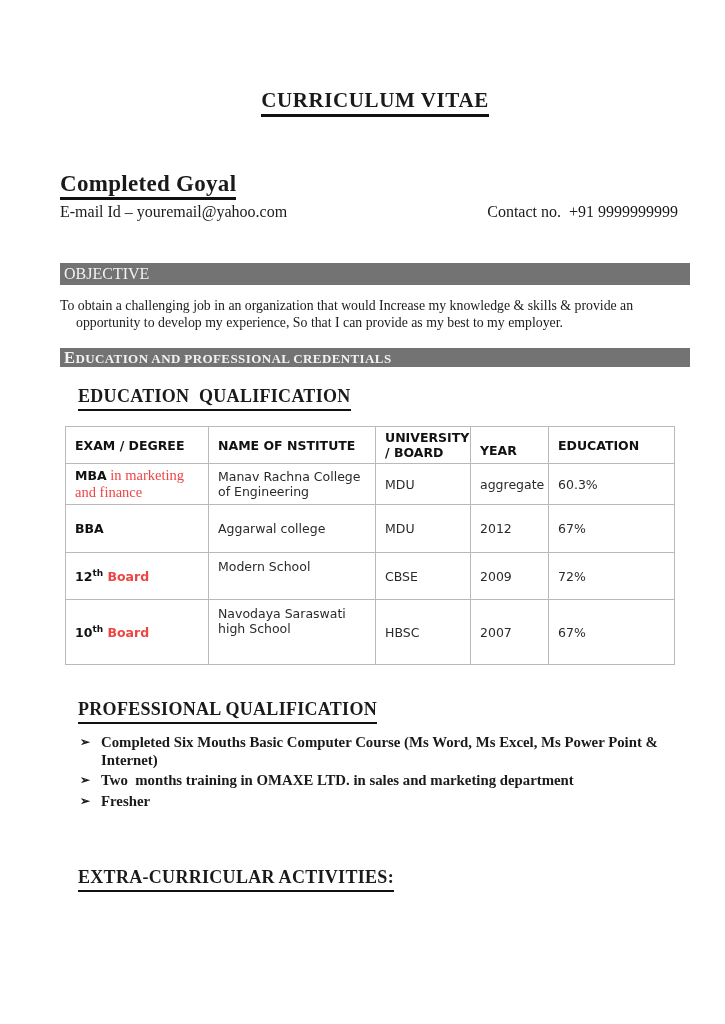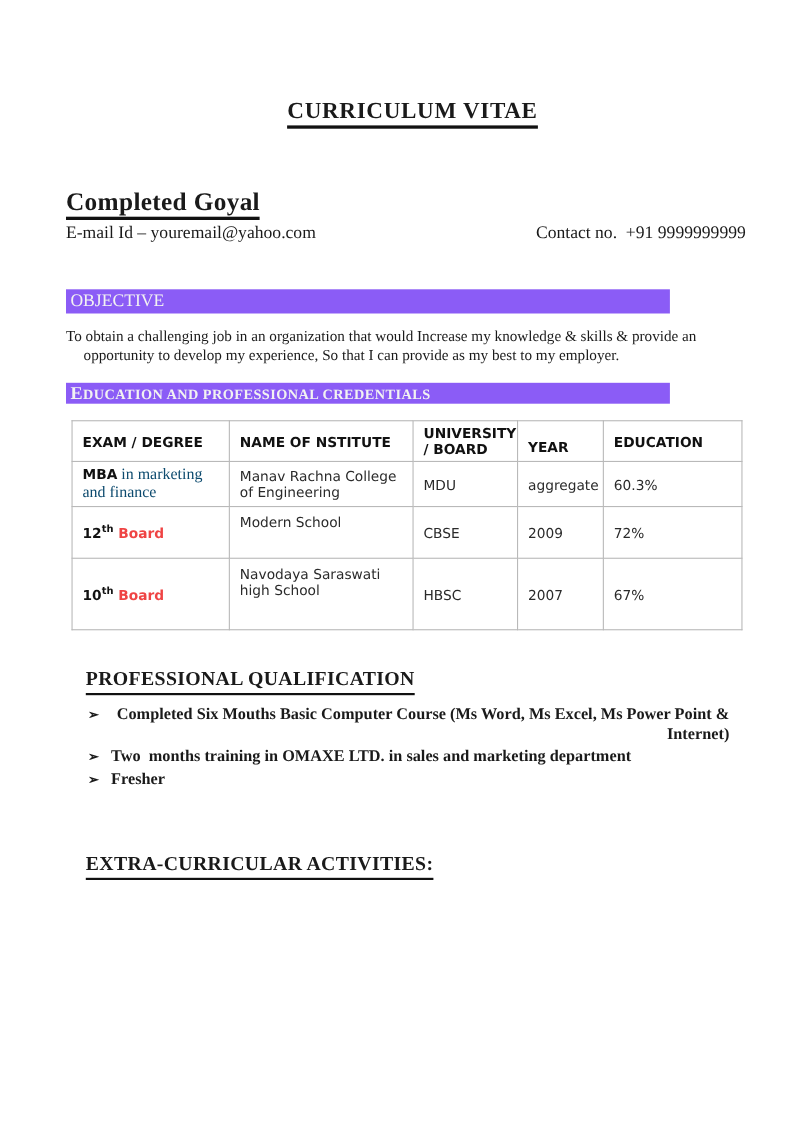--- a/index.html
+++ b/index.html
@@ -37,22 +37,22 @@
     letter-spacing:0.3px;
   }
   .contact-row {
     display:flex; justify-content:space-between;
     font-size:16px; line-height:20px; margin-top:2px;
   }
   .contact-row .contact { margin-right:12px; white-space:pre-wrap; }
 
   
   .section-bar {
-    background:#8b5cf6; color:#f2f2f2;
-    width:549px; box-sizing:border-box;
+    background:#737373; color:#f2f2f2;
+    width:630px; box-sizing:border-box;
     padding-left:4px;
   }
   .bar-objective {
     margin-top:41px; height:22px; line-height:22px;
     font-size:16px;
   }
   .bar-credentials {
     margin-top:17px; height:19px; line-height:19px;
     font-size:13px; font-weight:bold; letter-spacing:0.4px;
   }
@@ -100,34 +100,34 @@
   .col1{width:143px}.col2{width:167px}.col3{width:95px}.col4{width:78px}.col5{width:126px}
   tr.hdr   { height:34px; }
   tr.row-0 { height:38px; }
   tr.row-1 { height:48px; }
   tr.row-2 { height:47px; }
   tr.row-3 { height:65px; }
   .edu-table th.th-year { vertical-align:bottom; padding-bottom:5px; }
   .edu-table td.vtop { vertical-align:top; padding-top:6px; }
   .degree-main { font-weight:bold; color:#111; }
   .degree-sup  { font-weight:bold; color:#111; font-size:9px; vertical-align:super; line-height:0; }
-  .rest-serif  { font-family:"Liberation Serif", serif; font-size:14.5px; color:#0c4a6e; }
+  .rest-serif  { font-family:"Liberation Serif", serif; font-size:14.5px; color:#ef4444; }
   .rest-bold   { font-weight:bold; color:#ef4444; }
 
   
   .bullet-list { margin-top:10px; }
   .bullet-item {
     display:flex;
     margin-left:20px;
     font-weight:bold;
     font-size:14.8px; line-height:17.5px;
     margin-bottom:3px;
   }
   .bullet-marker { width:21px; flex:0 0 21px; font-size:12px; line-height:17.5px; }
-  .bullet-text   { max-width:562px; white-space:pre-wrap;text-align:right; }
+  .bullet-text   { max-width:562px; white-space:pre-wrap; }
   .fresher-list  { margin-top:3px; }
 </style>
 </head>
 <body>
 
 <div class="page">
   <div class="content">
 
     <div class="title-wrap">
       <span class="doc-title">CURRICULUM VITAE</span>
@@ -139,20 +139,23 @@
         <span class="email">E-mail Id – youremail@yahoo.com</span>
         <span class="contact">Contact no.  +91 9999999999</span>
       </div>
     </div>
 
     <div class="section-bar bar-objective">OBJECTIVE</div>
     <div class="objective-text">To obtain a challenging job in an organization that would Increase my knowledge &amp; skills &amp; provide an opportunity to develop my experience, So that I can provide as my best to my employer.</div>
 
     <div class="section-bar bar-credentials">EDUCATION AND PROFESSIONAL CREDENTIALS</div>
 
+    <div class="heading-row">
+      <span class="section-heading h-education">EDUCATION  QUALIFICATION</span>
+    </div>
 
     <table class="edu-table">
       <colgroup>
         <col class="col1">
           <col class="col2">
           <col class="col3">
           <col class="col4">
           <col class="col5">
       </colgroup>
       <tbody>
@@ -163,20 +166,27 @@
         <th class="th-year">YEAR</th>
         <th>EDUCATION</th>
       </tr>
       <tr class="row-0">
         <td><span class="degree-main">MBA</span><span class="rest-serif"> in marketing and finance</span></td>
         <td>Manav Rachna College of Engineering</td>
         <td>MDU</td>
         <td>aggregate</td>
         <td>60.3%</td>
       </tr>
+      <tr class="row-1">
+        <td><span class="degree-main">BBA</span><span class="rest-serif"></span></td>
+        <td>Aggarwal college</td>
+        <td>MDU</td>
+        <td>2012</td>
+        <td>67%</td>
+      </tr>
       <tr class="row-2">
         <td><span class="degree-main">12</span><span class="degree-sup">th</span><span class="rest-bold"> Board</span></td>
         <td class="vtop">Modern School</td>
         <td>CBSE</td>
         <td>2009</td>
         <td>72%</td>
       </tr>
       <tr class="row-3">
         <td><span class="degree-main">10</span><span class="degree-sup">th</span><span class="rest-bold"> Board</span></td>
         <td class="vtop">Navodaya Saraswati high School</td>

